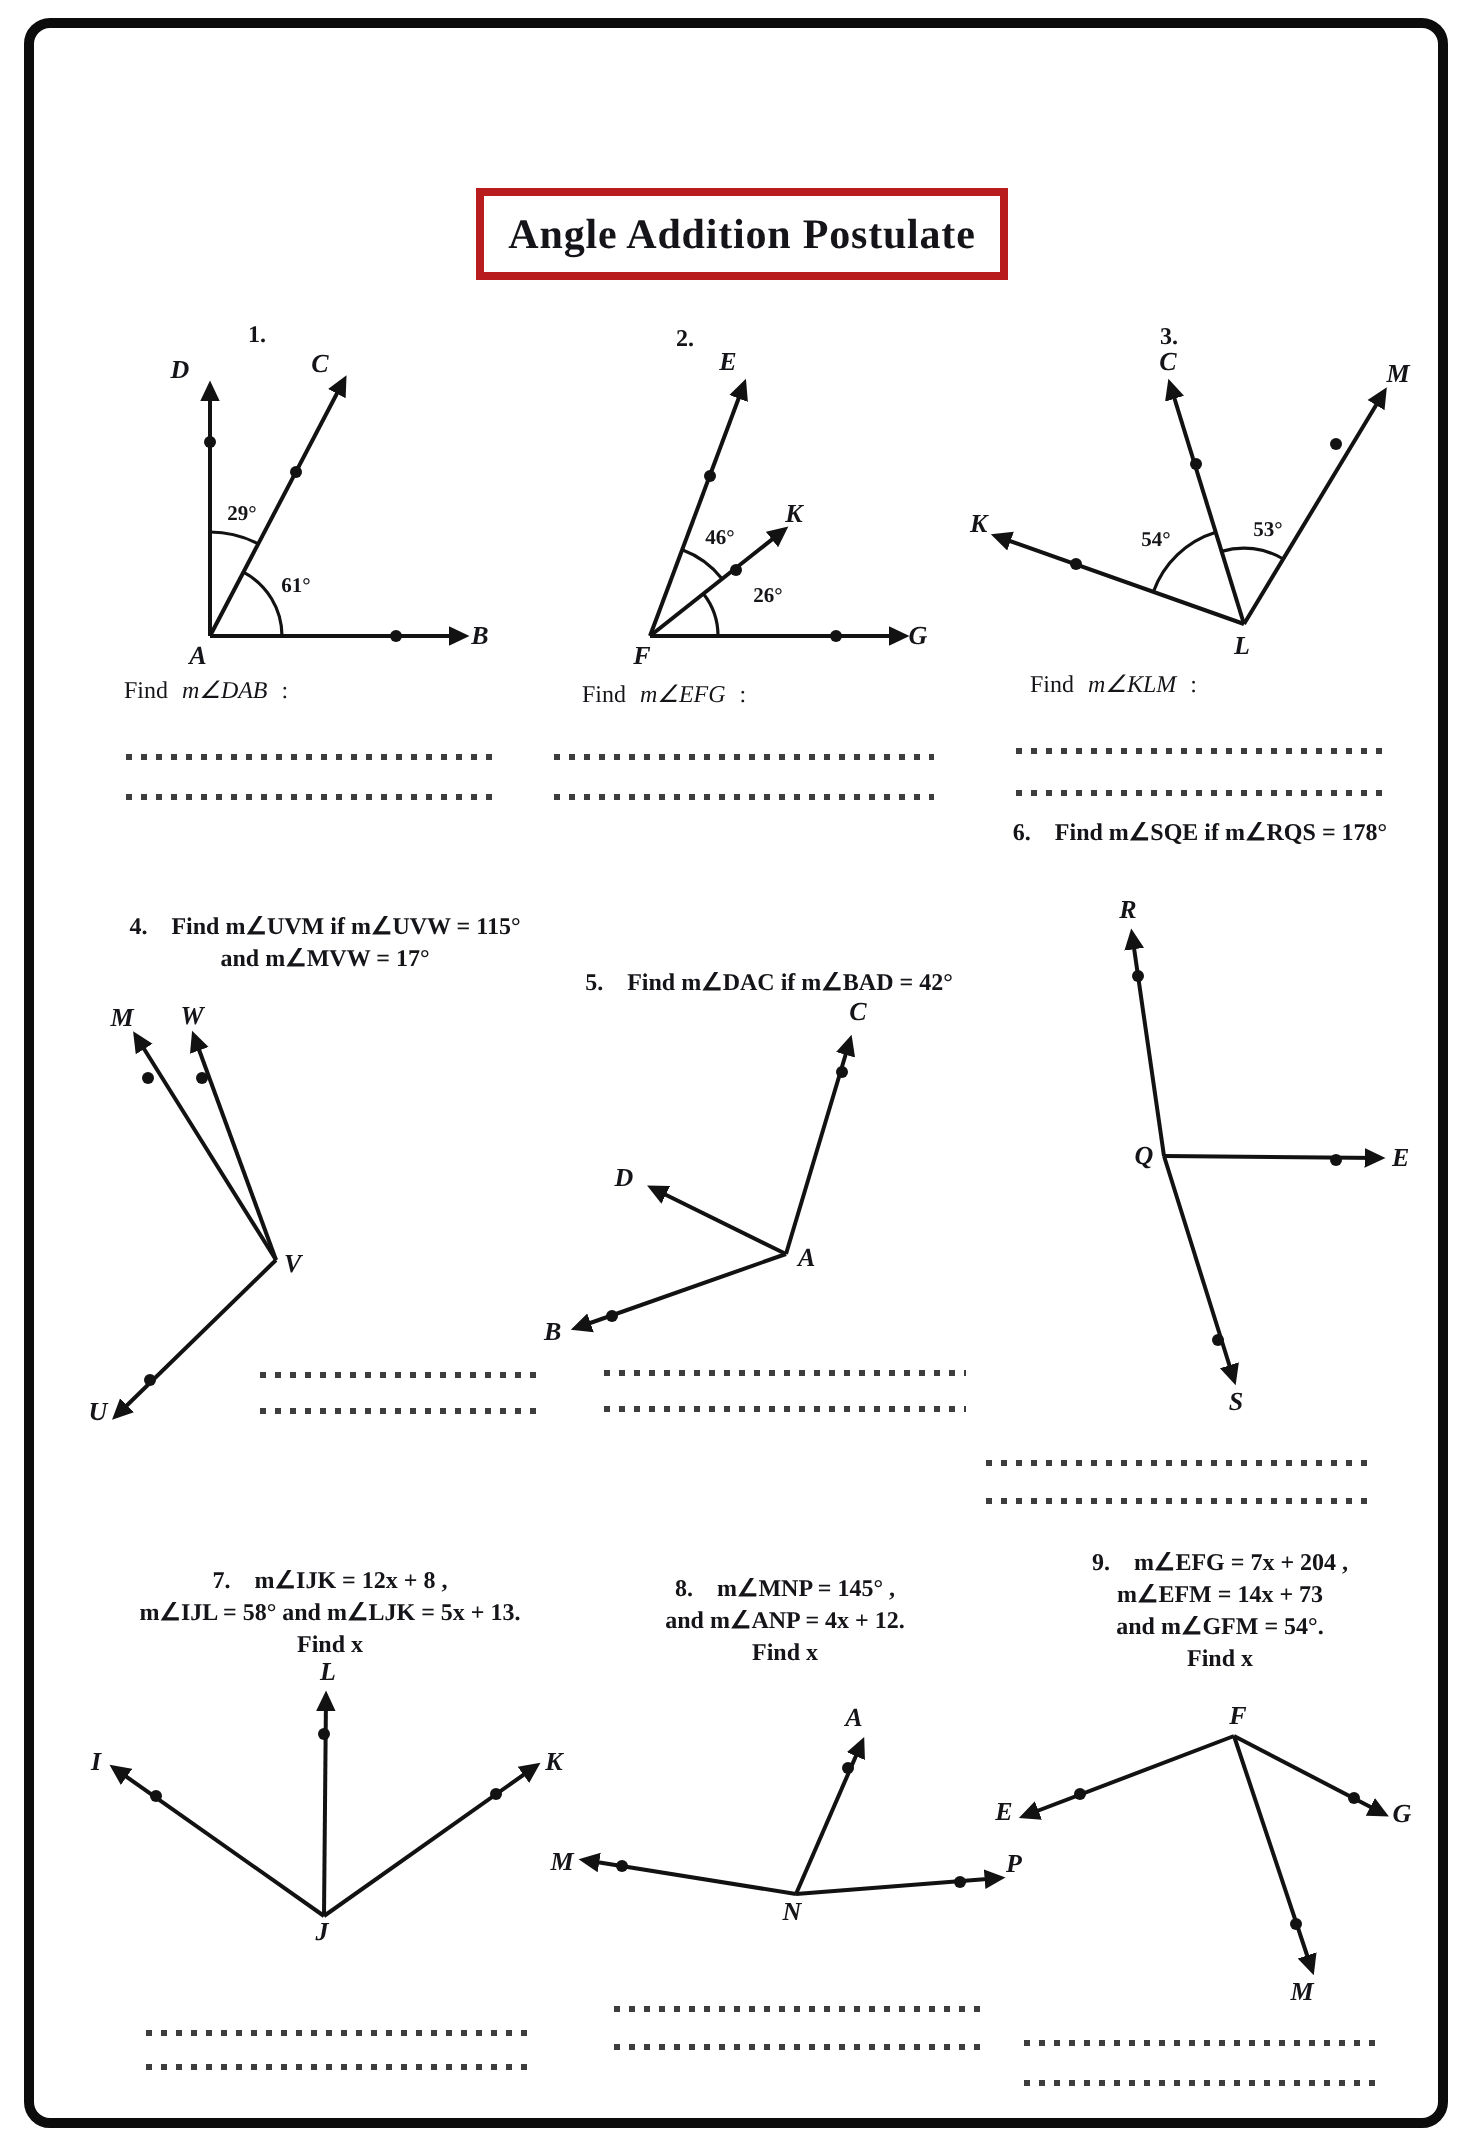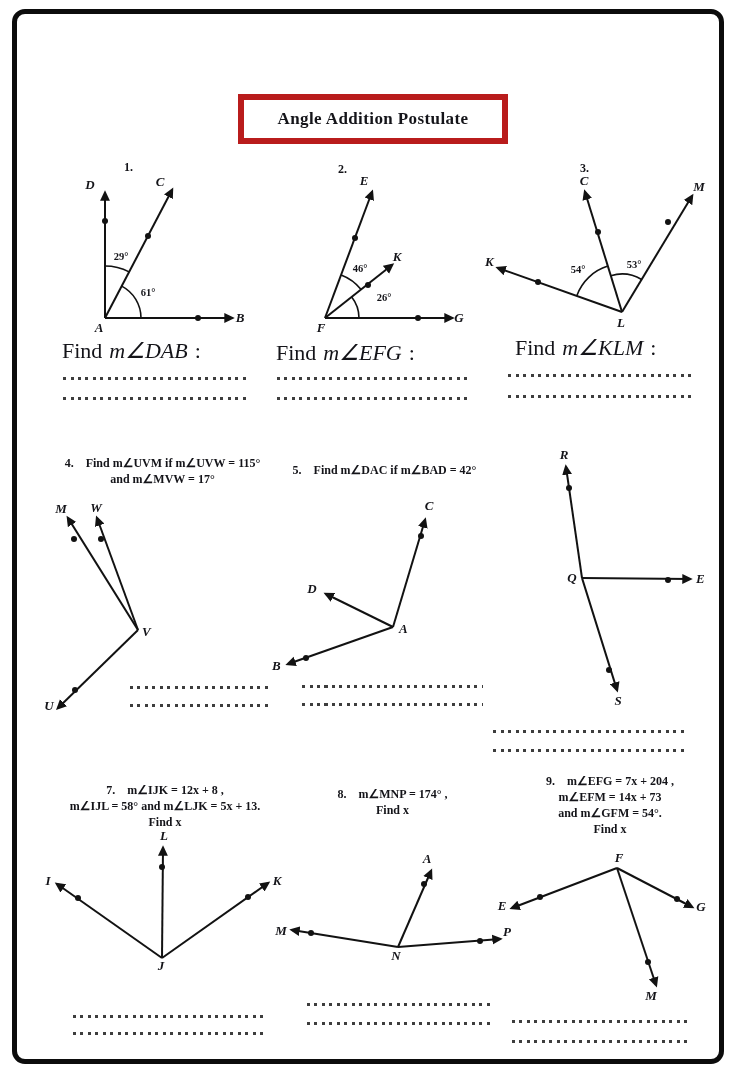--- a/index.html
+++ b/index.html
@@ -1,24 +1,24 @@
 <!DOCTYPE html>
 <html><head>
 <meta charset="utf-8">
 <style>
   html,body{margin:0;padding:0;background:#fff;}
   #screen{position:relative;width:736px;height:1073px;background:#fff;overflow:hidden;
           font-family:"Liberation Serif", serif;color:#141419;}
   .frame{position:absolute;left:12px;top:9px;right:12px;bottom:9px;border:5px solid #0c0c0c;
          border-radius:13px;background:#fff;}
-  .titlebox{position:absolute;left:238px;top:94px;width:258px;height:38px;border:6px solid #b91c1c;
-            display:flex;align-items:center;justify-content:center;font-size:17px;font-weight:700;
+  .titlebox{position:absolute;left:238px;top:94px;width:258px;height:38px;border:4px solid #b91c1c;
+            display:flex;align-items:center;justify-content:center;font-size:21px;font-weight:700;
             letter-spacing:.4px;}
   .pnum{position:absolute;font-weight:700;font-size:12px;}
-  .find{position:absolute;font-size:22px;white-space:nowrap;}
+  .find{position:absolute;font-size:12px;white-space:nowrap;}
   .find .tgt{font-style:italic;margin:0 7px 0 7px;}
   .dots{position:absolute;height:3px;
         background-image:repeating-linear-gradient(to right,#3d3d3d 0 3px,transparent 3px 7.5px);}
   .stmt{position:absolute;text-align:center;font-weight:700;font-size:12px;line-height:16px;white-space:nowrap;}
   .stmt .num{margin-right:12px;}
   svg{position:absolute;overflow:visible;}
   svg line{stroke:#121212;stroke-width:2;}
   svg path.arc{stroke:#121212;stroke-width:1.6;fill:none;}
   svg circle.raydot{fill:#121212;}
   svg text{font-family:"Liberation Serif",serif;font-weight:700;font-style:italic;
@@ -75,21 +75,21 @@
     <circle class="raydot" cx="138" cy="153" r="3"></circle>
     <path class="arc" d="M61.1,109.9 A46,46 0 0 1 81.1,124.5"></path>
     <path class="arc" d="M71.7,131.9 A34,34 0 0 1 79,153"></path>
     <text class="deg" x="80" y="107">46°</text>
     <text class="deg" x="104" y="136">26°</text>
     <text x="84" y="20">E</text>
     <text x="117" y="96">K</text>
     <text x="179" y="157">G</text>
     <text x="41" y="167">F</text>
   </svg>
-  <div class="find" style="left:276px;top:340px">
+  <div class="find" style="left:291px;top:340px">
     <span>Find</span><span class="tgt">m∠EFG</span><span>:</span>
   </div>
   <div class="dots" style="left:277px;top:377px;width:190px"></div>
   <div class="dots" style="left:277px;top:397px;width:190px"></div>
 
   <div class="pnum" style="left:580px;top:161px">3.</div>
   <svg style="left:485px;top:165px" width="225" height="172" viewBox="0 0 225 172">
     <line x1="137" y1="147" x2="13" y2="103" marker-end="url(#arrow)"></line>
     <line x1="137" y1="147" x2="100" y2="27" marker-end="url(#arrow)"></line>
     <line x1="137" y1="147" x2="207" y2="31" marker-end="url(#arrow)"></line>
@@ -123,38 +123,39 @@
     <circle class="raydot" cx="61" cy="42" r="3"></circle>
     <circle class="raydot" cx="35" cy="193" r="3"></circle>
     <text x="21" y="16">M</text>
     <text x="56" y="15">W</text>
     <text x="9" y="213">U</text>
     <text class="start" x="102" y="139">V</text>
   </svg>
   <div class="dots" style="left:130px;top:686px;width:140px"></div>
   <div class="dots" style="left:130px;top:704px;width:140px"></div>
 
-  <div class="stmt" style="left:272px;top:462px;width:225px">
+  <div class="stmt" style="left:272px;top:483px;width:225px">
     <div><span class="num">5.</span><span>Find m∠DAC if m∠BAD = 42°</span></div>
   </div>
   <svg style="left:272px;top:500px" width="220" height="180" viewBox="0 0 220 180">
     <line x1="121" y1="127" x2="153" y2="20" marker-end="url(#arrow)"></line>
     <line x1="121" y1="127" x2="54" y2="94" marker-end="url(#arrow)"></line>
     <line x1="121" y1="127" x2="16" y2="164" marker-end="url(#arrow)"></line>
     <circle class="raydot" cx="149" cy="36" r="3"></circle>
     <circle class="raydot" cx="34" cy="158" r="3"></circle>
     <text x="157" y="10">C</text>
     <text x="40" y="93">D</text>
     <text class="start" x="0" y="170">B</text>
     <text class="start" x="127" y="133">A</text>
   </svg>
   <div class="dots" style="left:302px;top:685px;width:181px"></div>
   <div class="dots" style="left:302px;top:703px;width:181px"></div>
 
   <div class="stmt" style="left:480px;top:408px;width:240px">
+    <div><span class="num">6.</span><span>Find m∠SQE if m∠RQS = 178°</span></div>
   </div>
   <svg style="left:490px;top:447px" width="220" height="265" viewBox="0 0 220 265">
     <line x1="92" y1="131" x2="76" y2="20" marker-end="url(#arrow)"></line>
     <line x1="92" y1="131" x2="200" y2="132" marker-end="url(#arrow)"></line>
     <line x1="92" y1="131" x2="127" y2="243" marker-end="url(#arrow)"></line>
     <circle class="raydot" cx="79" cy="41" r="3"></circle>
     <circle class="raydot" cx="178" cy="133" r="3"></circle>
     <circle class="raydot" cx="119" cy="223" r="3"></circle>
     <text x="74" y="12">R</text>
     <text class="start" x="206" y="136">E</text>
@@ -178,21 +179,22 @@
     <circle class="raydot" cx="213" cy="66" r="3"></circle>
     <text x="129" y="9">L</text>
     <text x="13" y="54">I</text>
     <text x="242" y="54">K</text>
     <text x="126" y="139">J</text>
   </svg>
   <div class="dots" style="left:73px;top:1015px;width:194px"></div>
   <div class="dots" style="left:73px;top:1032px;width:194px"></div>
 
   <div class="stmt" style="left:290px;top:786px;width:205px">
-    <div><span class="num">8.</span><span>m∠MNP = 174° ,</span></div>
+    <div><span class="num">8.</span><span>m∠MNP = 145° ,</span></div>
+    <div>and m∠ANP = 4x + 12.</div>
     <div>Find x</div>
   </div>
   <svg style="left:275px;top:855px" width="240" height="110" viewBox="0 0 240 110">
     <line x1="123" y1="92" x2="156" y2="16" marker-end="url(#arrow)"></line>
     <line x1="123" y1="92" x2="17" y2="75" marker-end="url(#arrow)"></line>
     <line x1="123" y1="92" x2="225" y2="84" marker-end="url(#arrow)"></line>
     <circle class="raydot" cx="149" cy="29" r="3"></circle>
     <circle class="raydot" cx="36" cy="78" r="3"></circle>
     <circle class="raydot" cx="205" cy="86" r="3"></circle>
     <text x="152" y="8">A</text>

